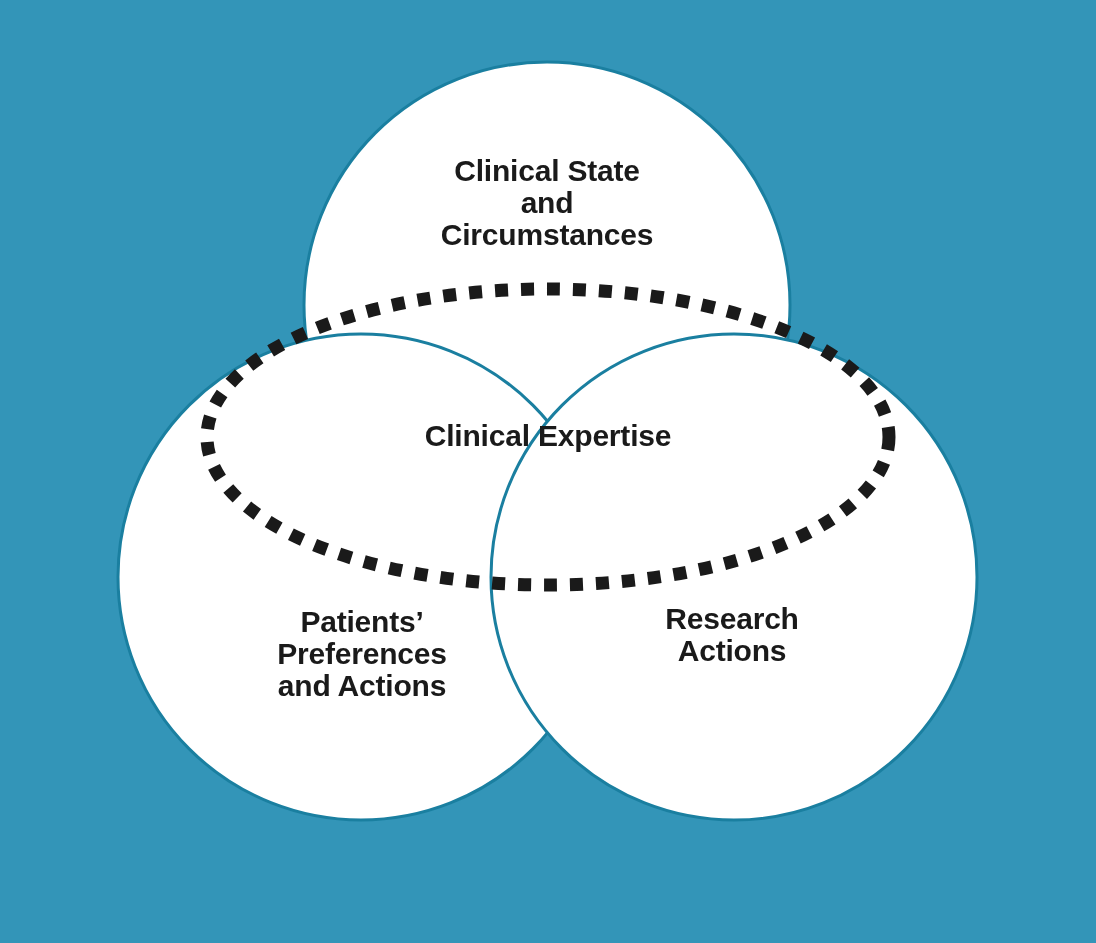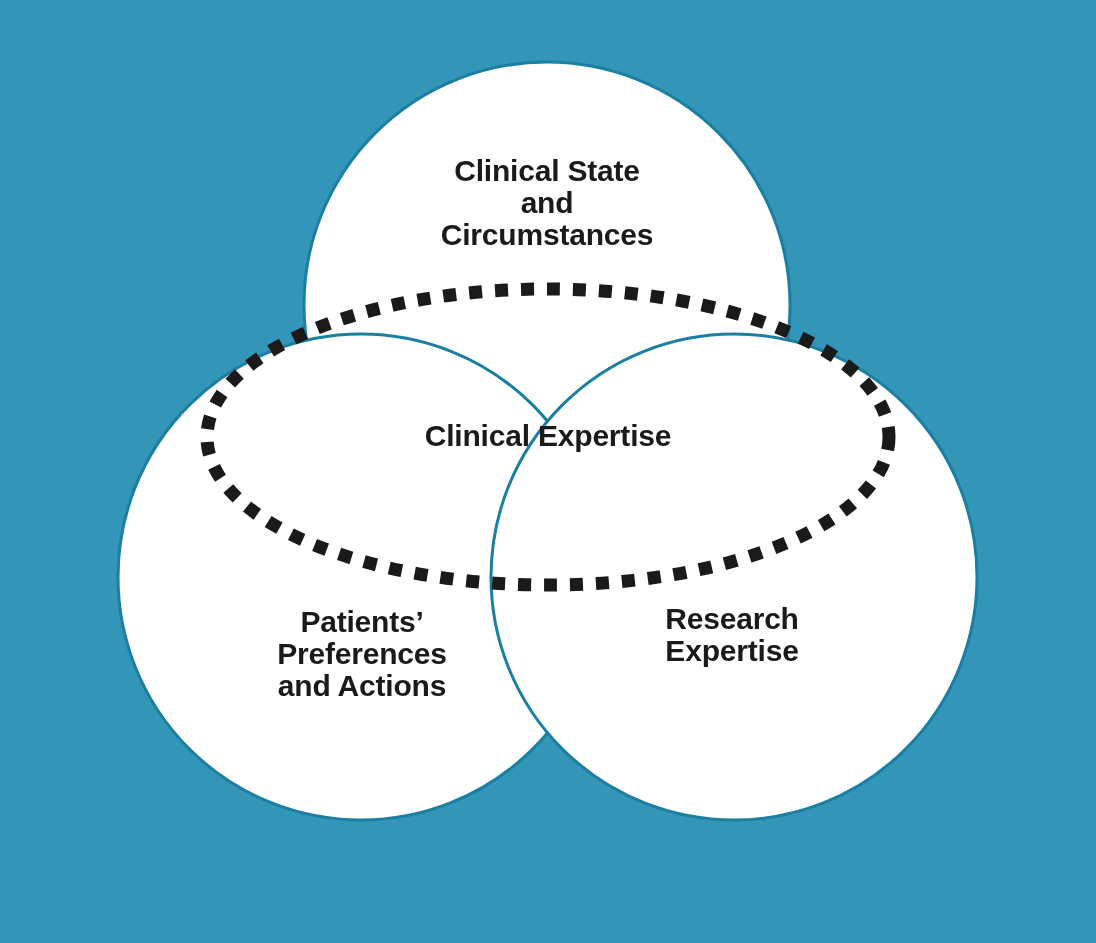--- a/index.html
+++ b/index.html
@@ -95,15 +95,15 @@
 
   <div class="venn-label" id="label-clinical-state">Clinical State
 and
 Circumstances</div>
 
   <div class="venn-label" id="label-patients-preferences">Patients’
 Preferences
 and Actions</div>
 
   <div class="venn-label" id="label-research-evidence">Research
-Expertise</div>
+Actions</div>
 
 </div>
 
 </body></html>

